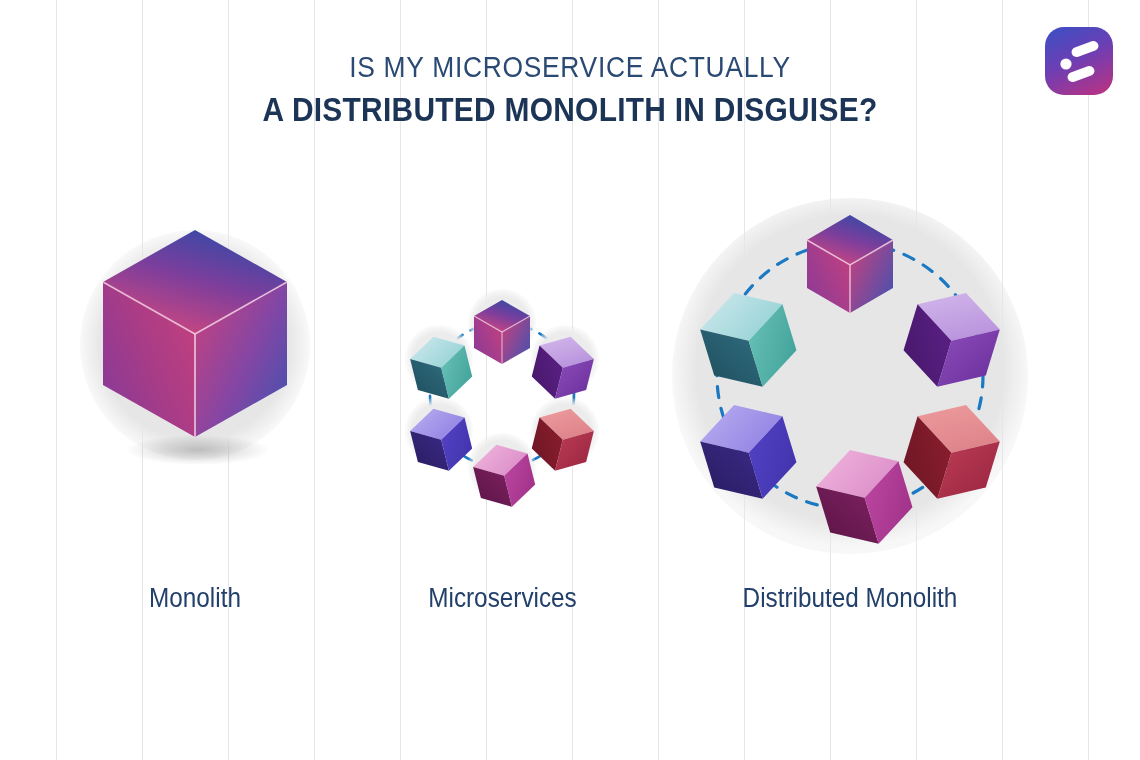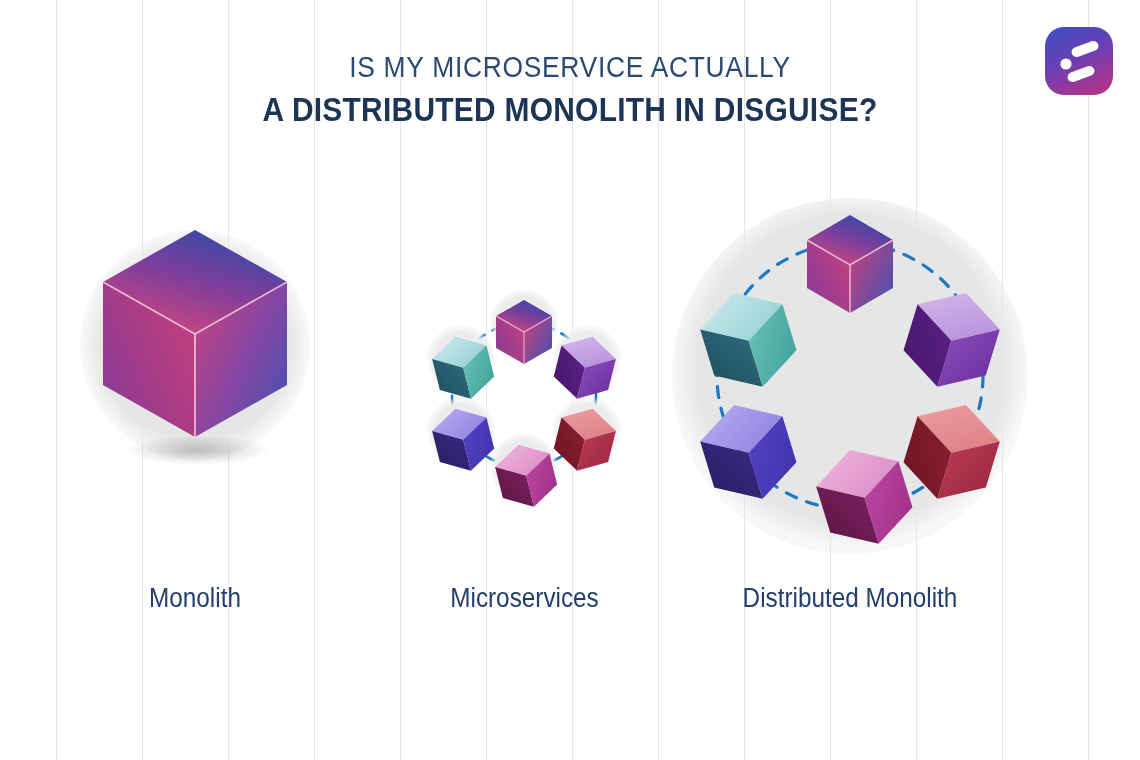--- a/index.html
+++ b/index.html
@@ -102,21 +102,21 @@
     text-align: center;
     font-family: "Liberation Sans Narrow", "Liberation Sans", sans-serif;
     font-size: 27px;
     font-weight: 400;
     color: #23406c;
     transform: scaleX(0.9);
     white-space: nowrap;
   }
 
   #panel-monolith { left: 55px; top: 200px; width: 280px; height: 420px; }
-  #panel-micro    { left: 397px; top: 200px; width: 255px; height: 420px; }
+  #panel-micro    { left: 375px; top: 200px; width: 255px; height: 420px; }
   #panel-dist     { left: 644px; top: 180px; width: 412px; height: 440px; }
 
   .svg-stage { position: absolute; left: 0; top: 0; }
 </style>
 </head>
 <body>
 
 <div id="canvas">
 
   <div id="gridlines">

